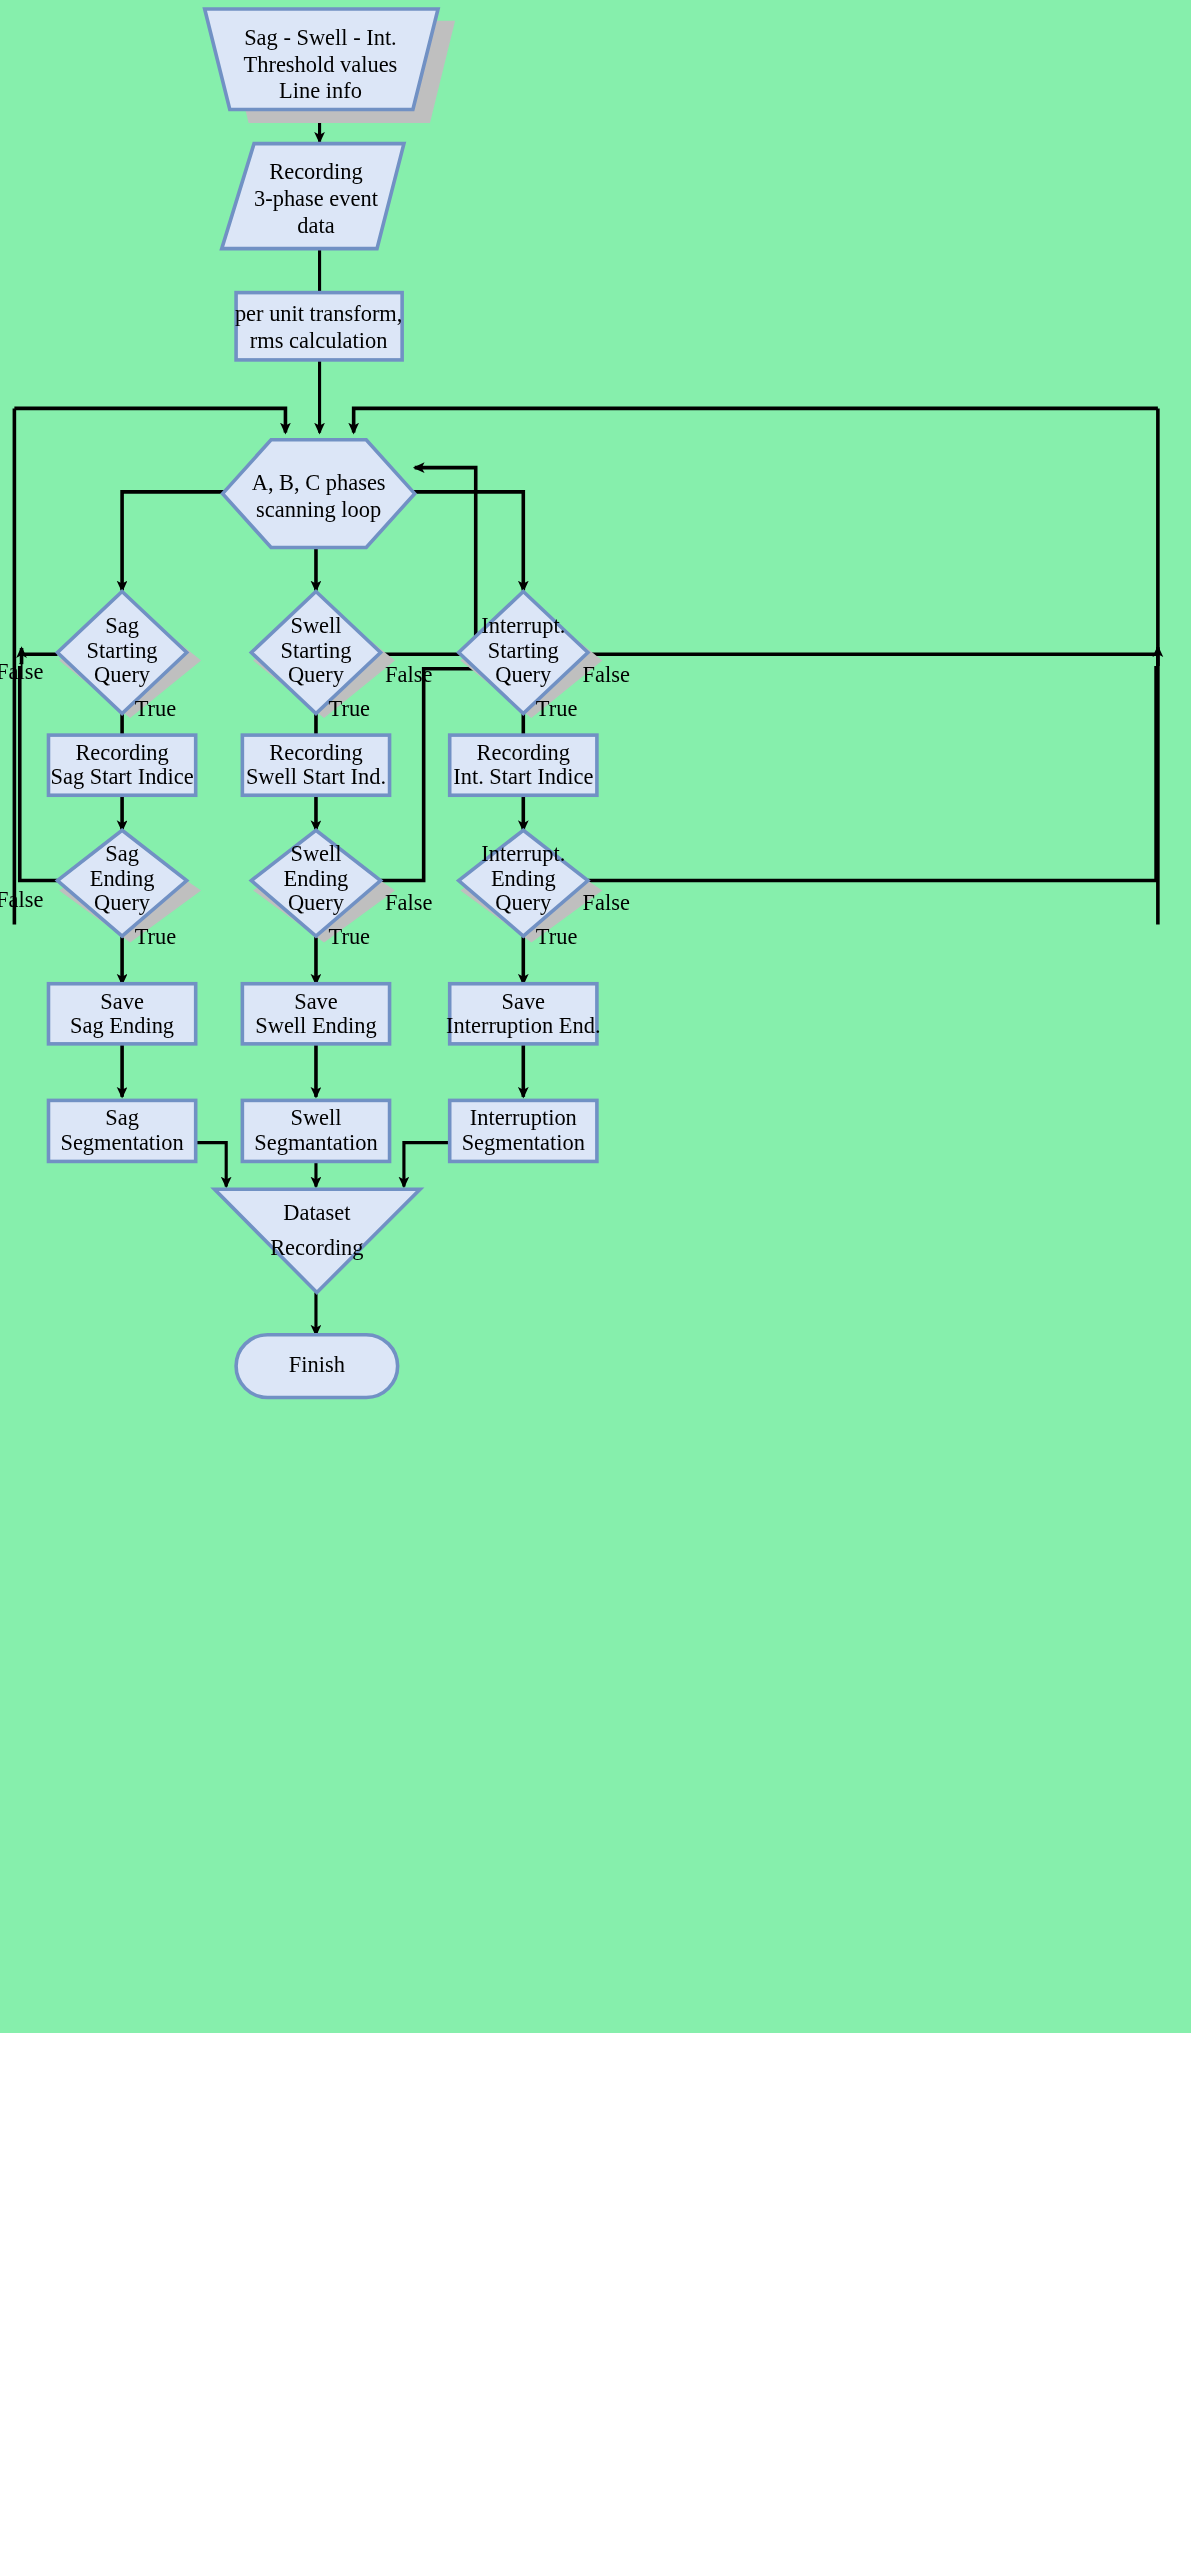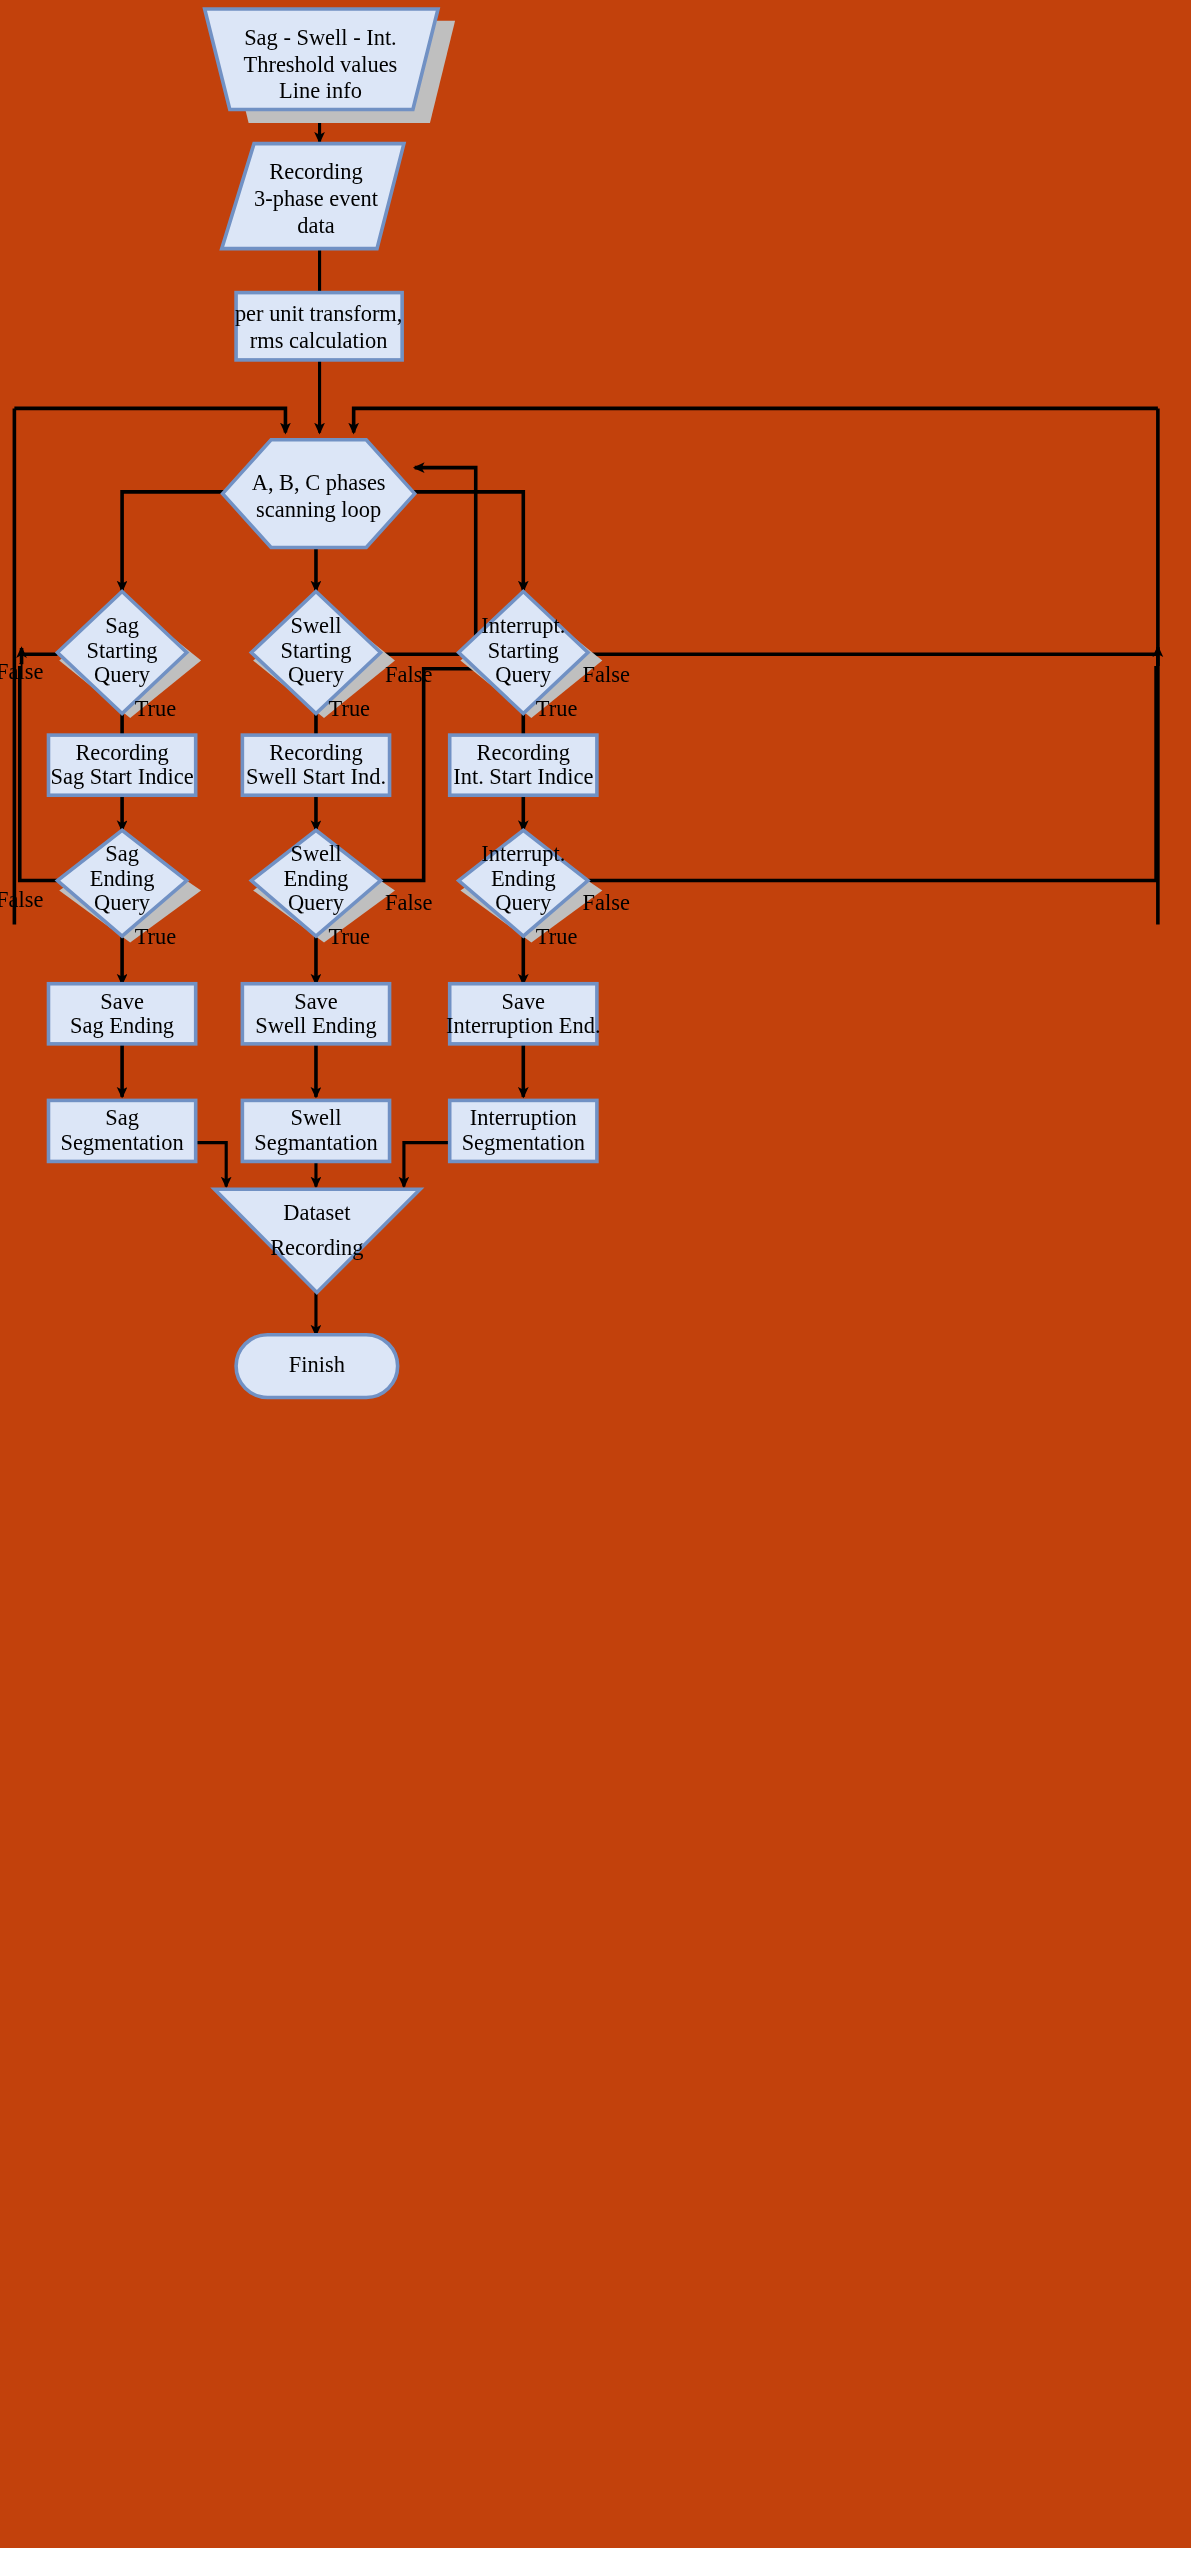--- a/index.html
+++ b/index.html
@@ -1,16 +1,16 @@
 <!DOCTYPE html>
 <html style="font-size:14.4px"><head>
 <meta charset="utf-8">
 <style>
   html,body{margin:0;padding:0;background:#ffffff;}
-  #root{position:relative;width:1192px;height:2548px;background:#c2410c;
+  #root{position:relative;width:1192px;height:2033px;background:#86efac;
         font-family:"Liberation Serif","DejaVu Serif",serif;}
   svg{display:block;}
   .shp{fill:#dce6f7;stroke:#7191c4;stroke-width:4;}
   .shp-hex{fill:#dce6f7;stroke:#7191c4;stroke-width:4;}
   .shd{fill:#bfbfbf;}
   .ln{stroke:#000000;stroke-width:4;fill:none;}
   .ln-thin{stroke:#000000;stroke-width:3.5;fill:none;}
   .nodetext{font-family:"Liberation Serif","DejaVu Serif",serif;font-size:25px;fill:#000;
             text-anchor:middle;dominant-baseline:middle;}
   .edgelabel{font-family:"Liberation Serif","DejaVu Serif",serif;font-size:25px;fill:#000;}

